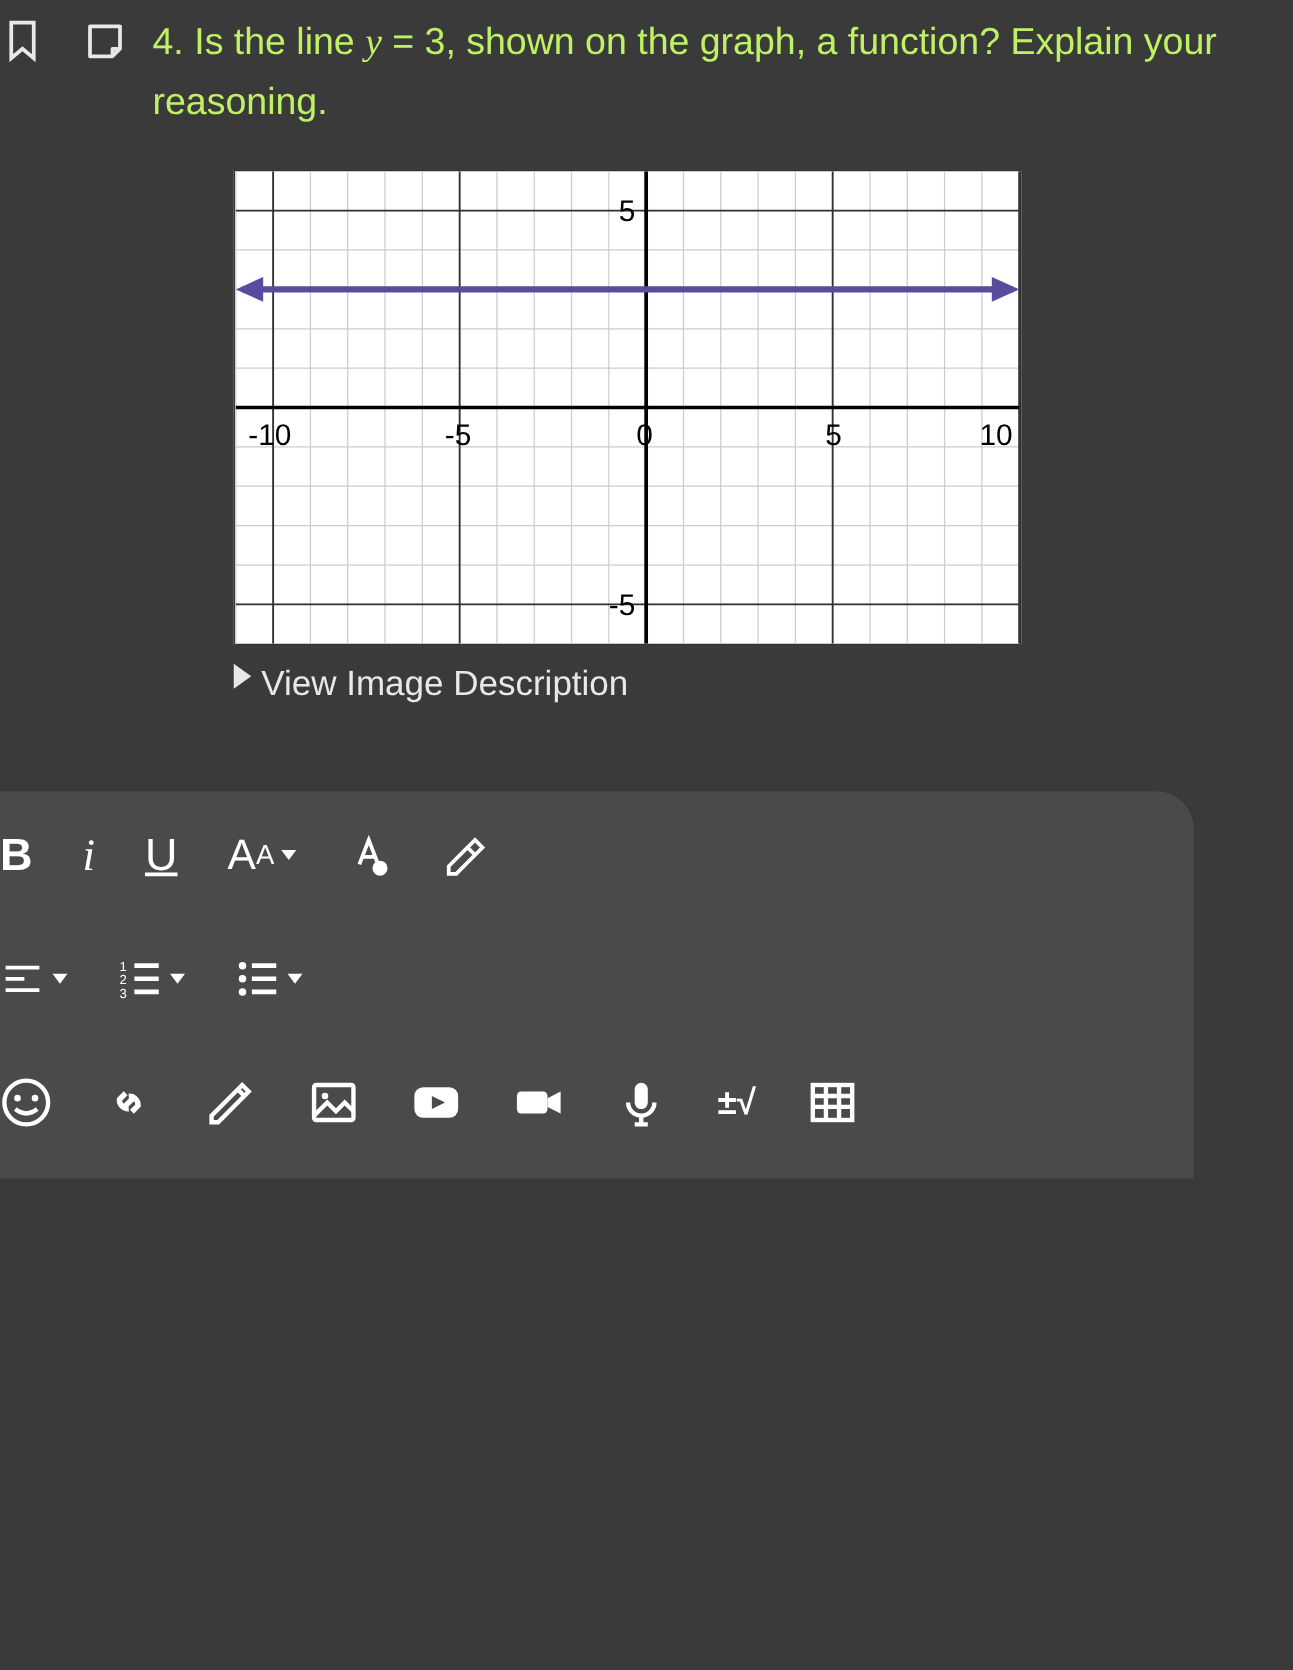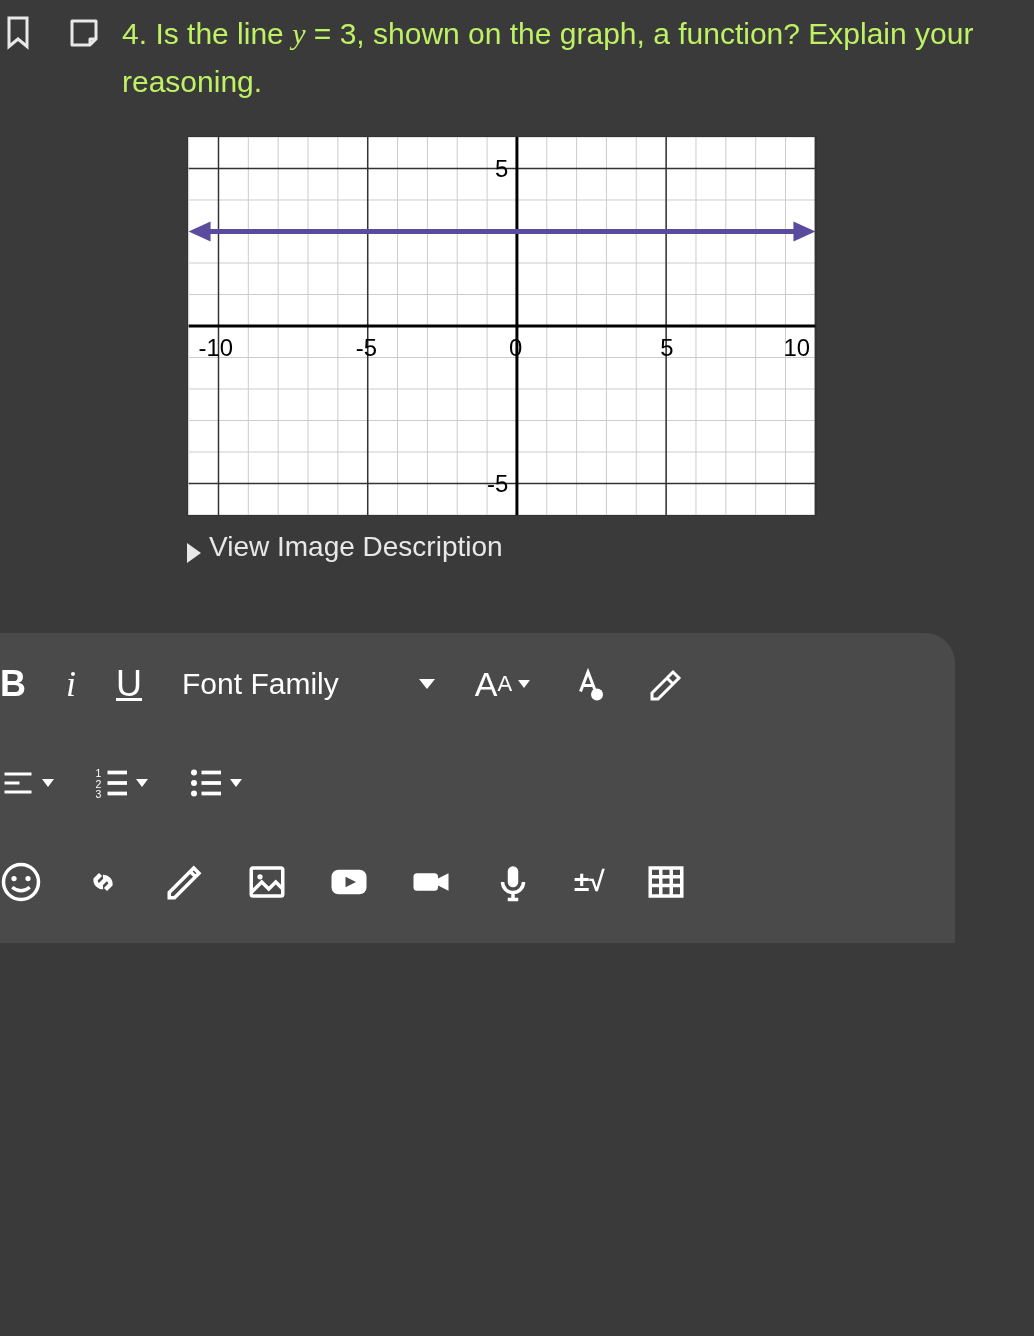--- a/index.html
+++ b/index.html
@@ -41,21 +41,21 @@
     position: relative;
     border: 1px solid #333;
   }
   .graph-svg { width: 100%; height: 100%; display: block; }
   .view-desc {
     margin-top: 15px;
     margin-left: 65px;
     font-size: 28px;
     color: #e8e8e8;
     display: flex;
-    align-items: flex-end;
+    align-items: flex-start;
     gap: 8px;
     cursor: pointer;
   }
   .toolbar-wrapper {
     margin-top: 50px;
     background: #4a4a4a;
     border-top-right-radius: 30px;
     padding: 30px 20px 40px 0;
     width: 955px;
   }
@@ -207,24 +207,20 @@
     </div>
   </div>
 </div>
 
 <div class="toolbar-wrapper">
   <div class="toolbar-row">
     <span class="tb-item tb-bold">B</span>
     <span class="tb-item tb-italic">i</span>
     <span class="tb-item tb-underline">U</span>
     <span class="tb-item">
-      <span class="tb-label">Font Family</span>
-      <span class="caret-down" style="margin-left:80px;"></span>
-    </span>
-    <span class="tb-item">
       <span style="font-size:34px;">A</span>
         <span style="font-size:22px;">A</span>
       <span class="small-caret"></span>
     </span>
     <span class="tb-item">
       <svg class="icon-svg" viewBox="0 0 24 24">
           <path d="M7 17 L12 4 L17 17 M9 13 L15 13" fill="none" stroke="#fff" stroke-width="2"></path>
           <circle cx="18" cy="19" r="4" fill="#fff"></circle>
         </svg>
     </span>

